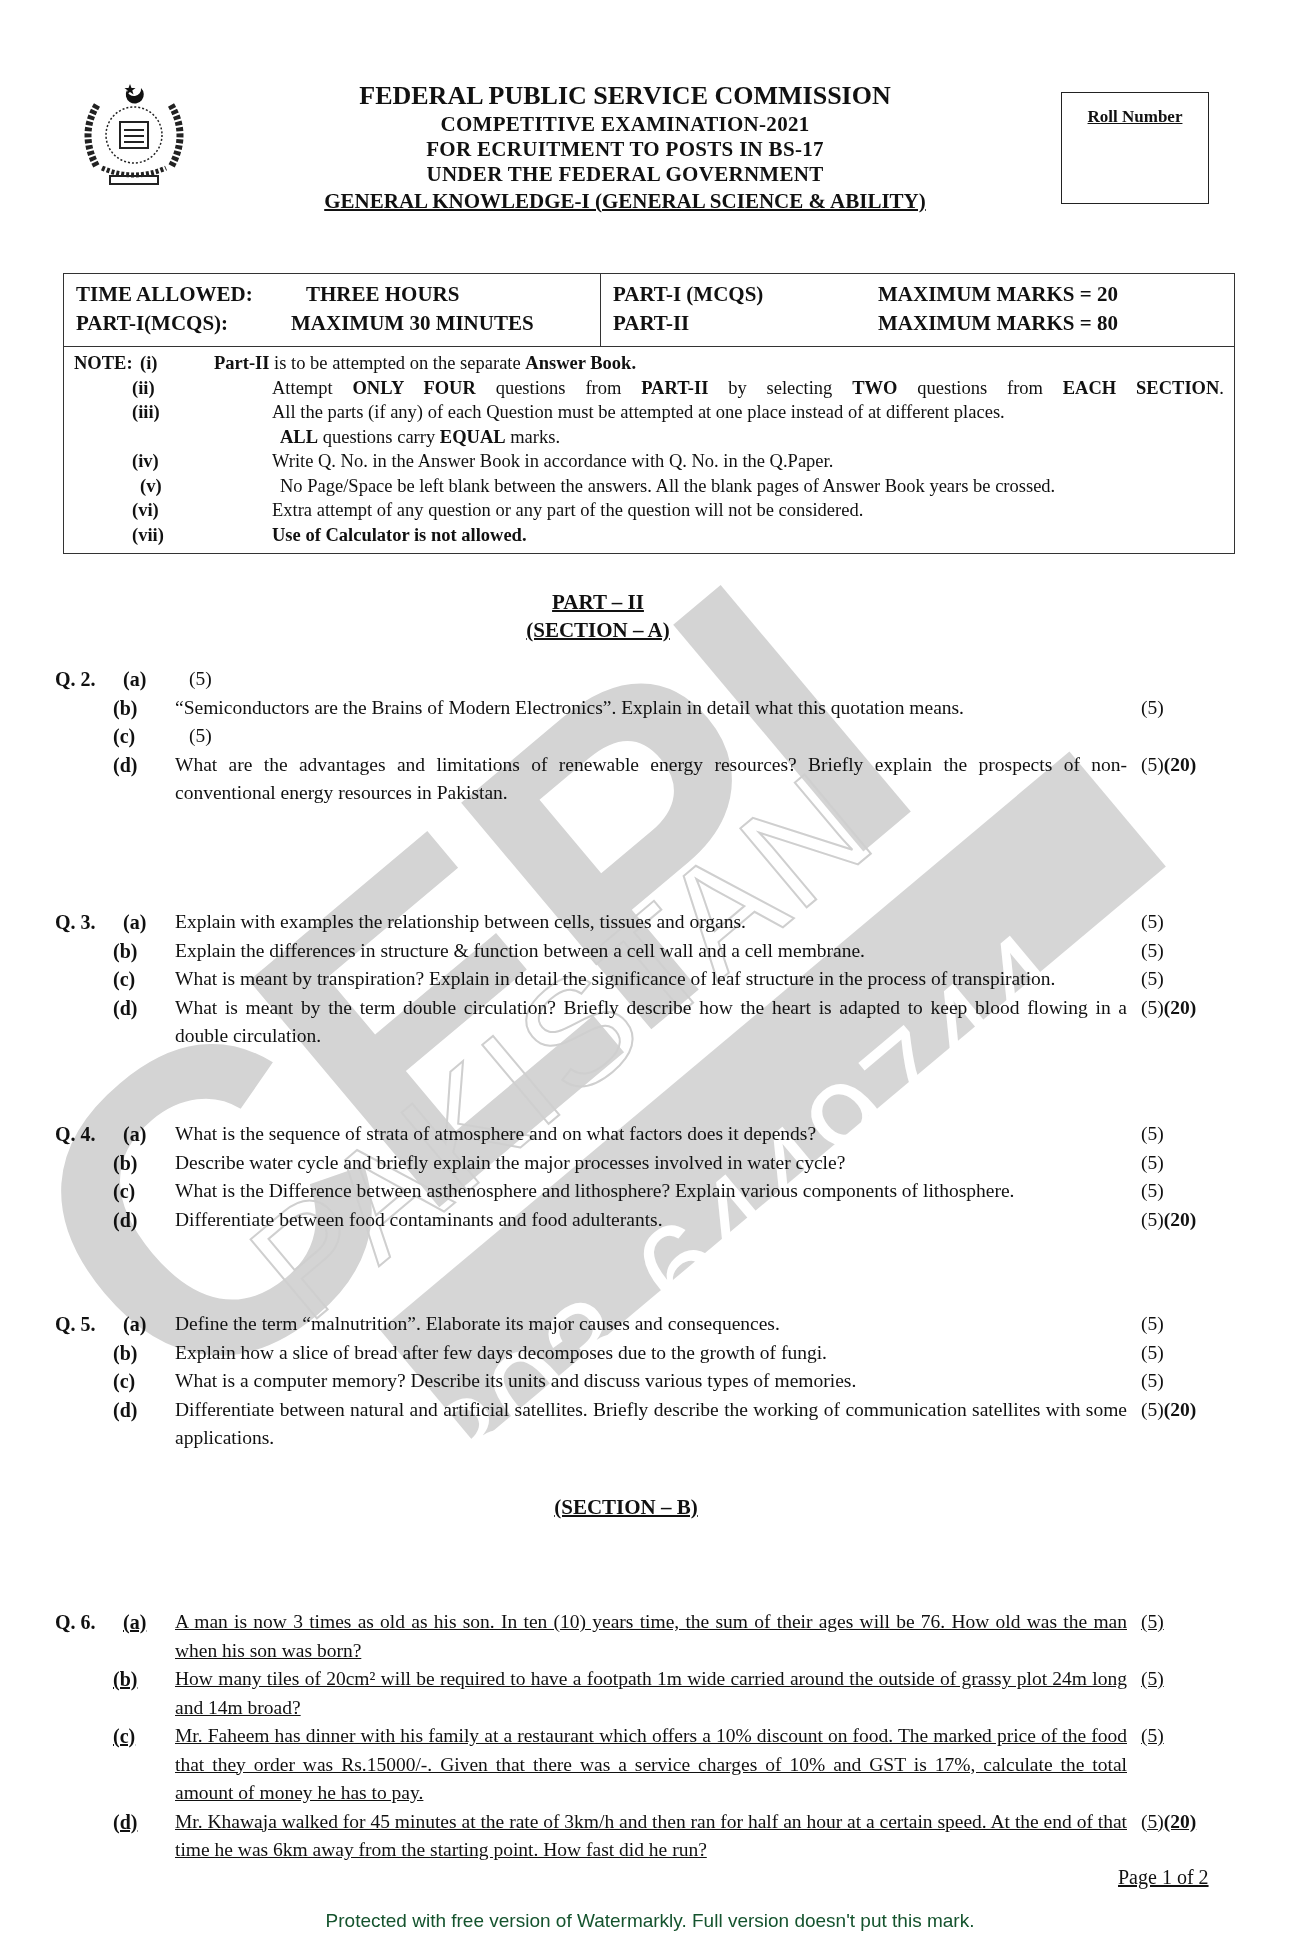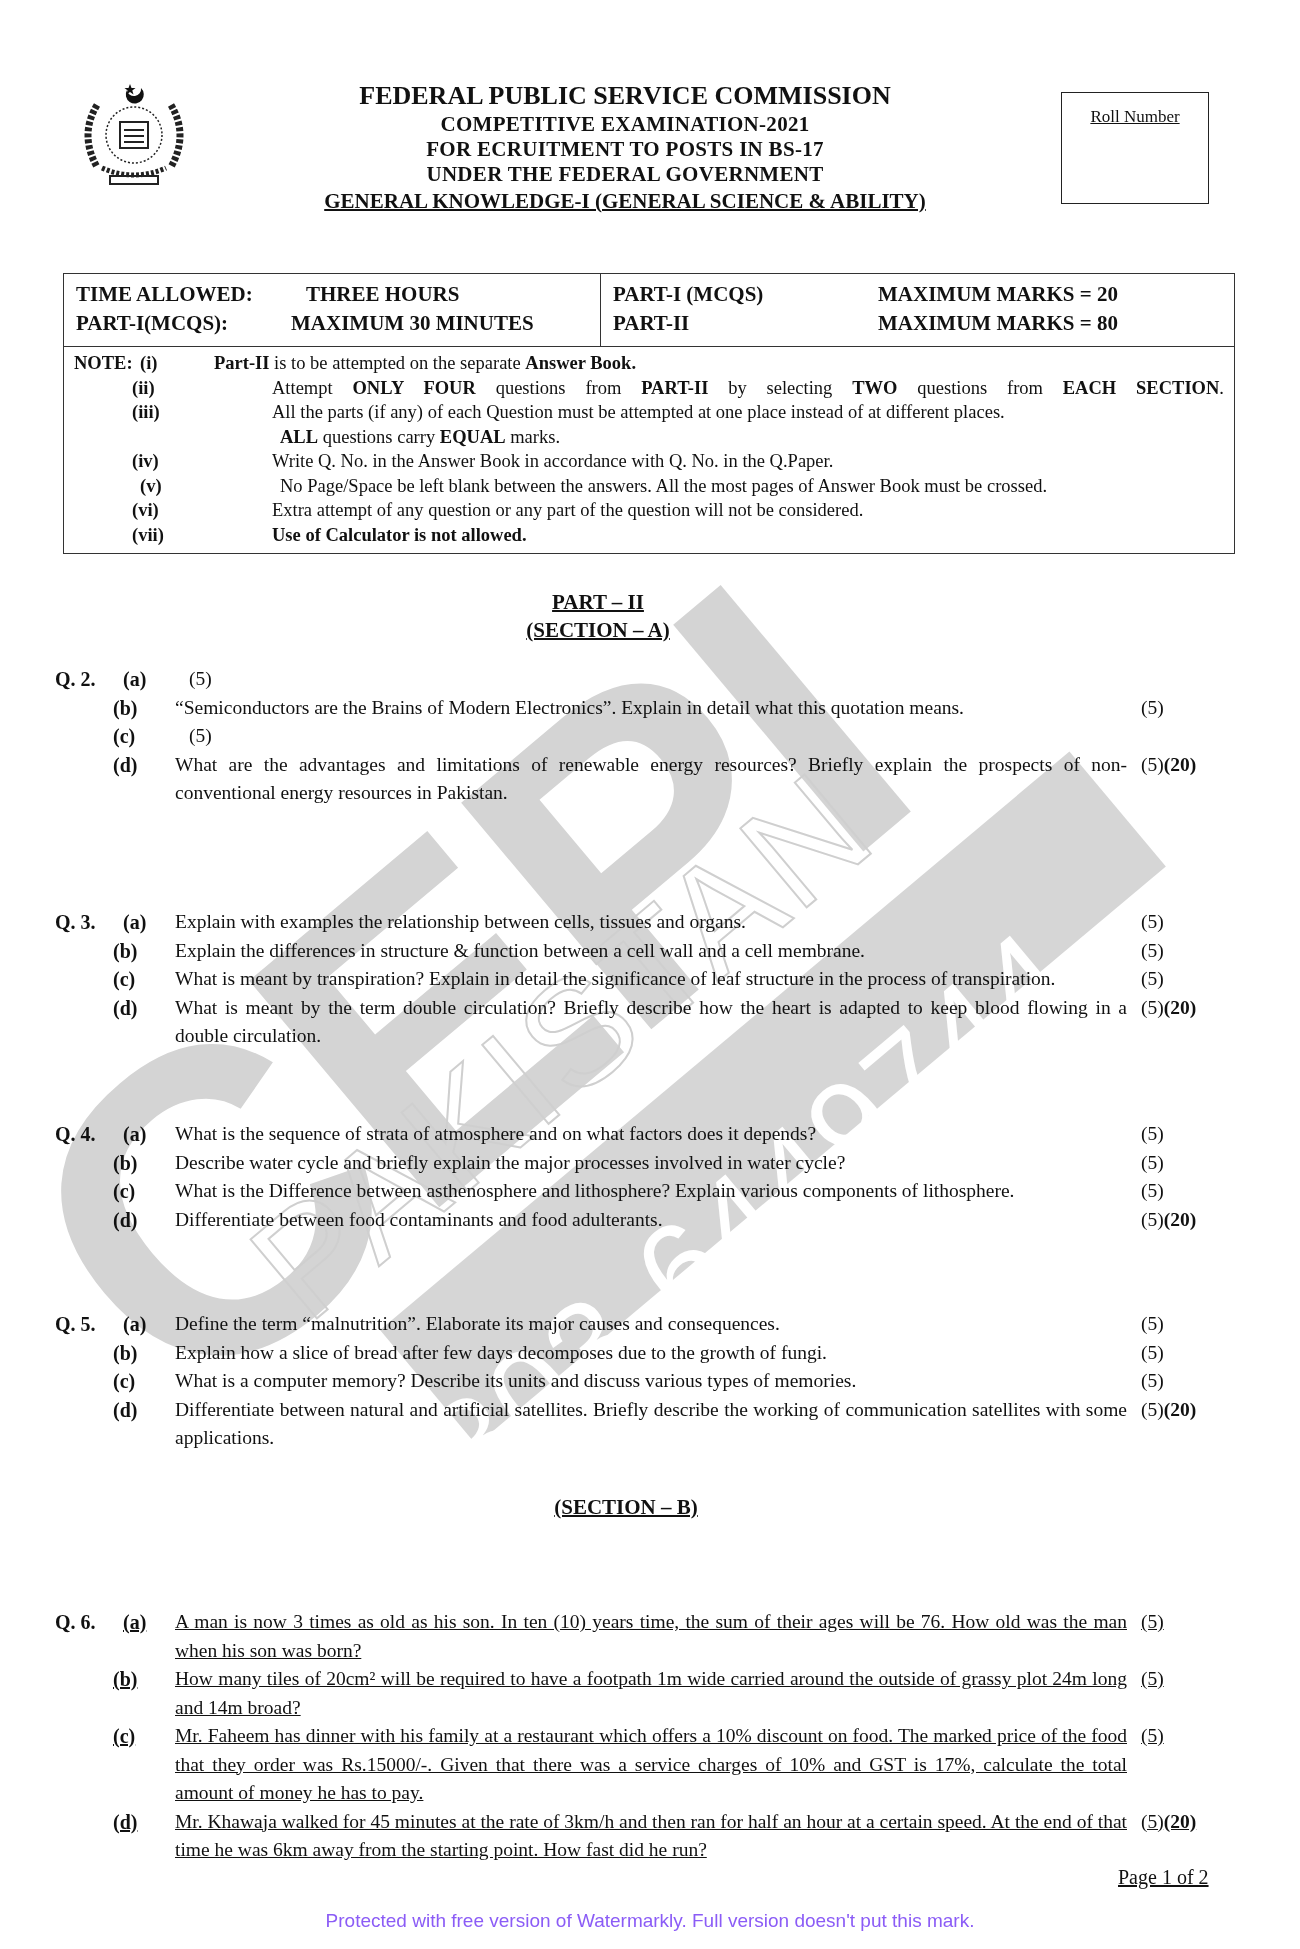--- a/index.html
+++ b/index.html
@@ -15,21 +15,21 @@
   .wm-phone { left:440px; top:1420px; font-size:130px; transform:rotate(-40deg); color:#ffffff; letter-spacing:2px; }
 
   .content { position:relative; z-index:1; }
 
   .logo { position:absolute; left:72px; top:80px; width:125px; height:110px; }
   .header { position:absolute; left:200px; top:80px; width:850px; text-align:center; font-weight:bold; }
   .h1 { font-size:26px; line-height:32px; }
   .h2 { font-size:21px; line-height:25px; letter-spacing:0.3px; }
   .h3 { font-size:21px; line-height:25px; text-decoration:underline; text-decoration-thickness:2px; margin-top:2px; }
   .rollbox { position:absolute; left:1061px; top:92px; width:148px; height:112px; border:1.5px solid #222; box-sizing:border-box; text-align:center; }
-  .rollbox span { display:inline-block; margin-top:14px; font-weight:normal; font-size:17px; text-decoration:underline; }
+  .rollbox span { display:inline-block; margin-top:14px; font-weight:bold; font-size:17px; text-decoration:underline; }
 
   .infobox { position:absolute; left:63px; top:273px; width:1172px; border:1.5px solid #333; box-sizing:border-box; }
   .inforow { display:flex; border-bottom:1.5px solid #333; height:72px; }
   .infocol-left { width:537px; border-right:1.5px solid #333; padding:6px 0 0 12px; box-sizing:border-box; }
   .infocol-right { flex:1; padding:6px 0 0 12px; box-sizing:border-box; }
   .infoline { font-weight:bold; font-size:21px; line-height:29px; white-space:nowrap; }
   .infoline .t1 { display:inline-block; }
   .infocol-right .c1 { display:inline-block; width:265px; }
   .notes { padding:4px 10px 6px 10px; font-size:18.5px; line-height:24.5px; }
   .note { display:flex; }
@@ -44,21 +44,21 @@
   .q { position:absolute; left:55px; width:1180px; font-size:19.5px; line-height:28.5px; }
   .qrow { display:flex; margin-bottom:0; }
   .qno { width:120px; flex-shrink:0; font-weight:bold; font-size:20px; }
   .qno .num { display:inline-block; width:68px; }
   .qno.sub { padding-left:58px; box-sizing:border-box; }
   .qtext { width:952px; flex-shrink:0; text-align:justify; }
   .qmarks { padding-left:14px; white-space:nowrap; }
   .qmarks b { font-weight:bold; }
 
   .page-no { position:absolute; left:1118px; top:1866px; font-size:20px; text-decoration:underline; }
-  .wm-footer { position:absolute; left:0; width:1300px; top:1910px; text-align:center; font-family:"Liberation Sans","DejaVu Sans",sans-serif; font-size:19px; color:#8b5cf6; }
+  .wm-footer { position:absolute; left:0; width:1300px; top:1910px; text-align:center; font-family:"Liberation Sans","DejaVu Sans",sans-serif; font-size:19px; color:#14532d; }
 </style>
 </head>
 <body>
 
 <div class="watermark">
   <div class="wm wm-cepi">CEPI</div>
   <div class="wm wm-pak">PAKISTAN</div>
   <div class="wm-phone-band"></div>
   <div class="wm wm-phone">0303-6449744</div>
 </div>
@@ -125,21 +125,21 @@
         <div class="note">
           <div class="lbl" style="padding-left: 66px;"></div>
           <div class="txt"><b>ALL</b><span> questions carry </span><b>EQUAL</b><span> marks.</span></div>
         </div>
         <div class="note">
           <div class="lbl" style="padding-left: 58px;">(iv)</div>
           <div class="txt"><span>Write Q. No. in the Answer Book in accordance with Q. No. in the Q.Paper.</span></div>
         </div>
         <div class="note">
           <div class="lbl" style="padding-left: 66px;">(v)</div>
-          <div class="txt"><span> No Page/Space be left blank between the answers. All the most pages of Answer Book must be crossed.</span></div>
+          <div class="txt"><span> No Page/Space be left blank between the answers. All the blank pages of Answer Book years be crossed.</span></div>
         </div>
         <div class="note">
           <div class="lbl" style="padding-left: 58px;">(vi)</div>
           <div class="txt"><span>Extra attempt of any question or any part of the question will not be considered.</span></div>
         </div>
         <div class="note">
           <div class="lbl" style="padding-left: 58px;">(vii)</div>
           <div class="txt"><b>Use of Calculator is not allowed.</b></div>
         </div>
       </div>

